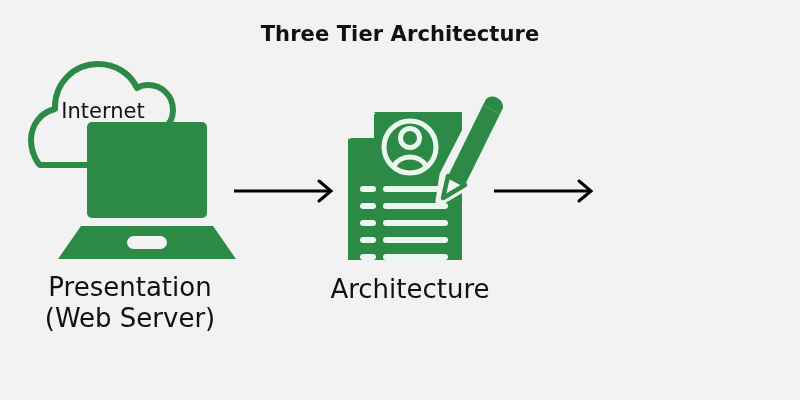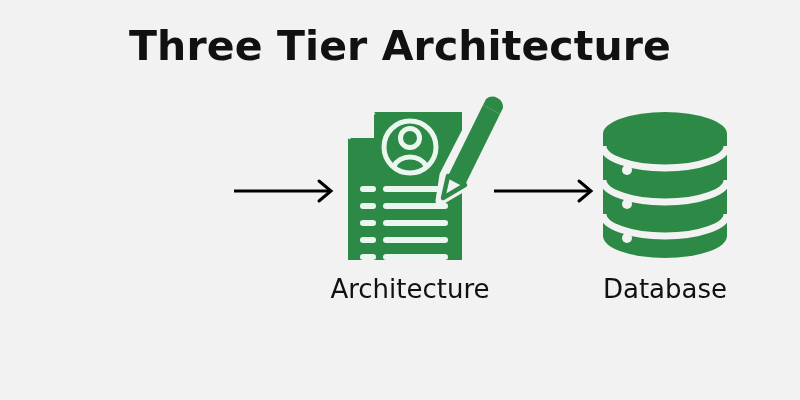--- a/index.html
+++ b/index.html
@@ -19,21 +19,21 @@
     width: 800px;
     height: 400px;
     background: #f2f2f2;
   }
   .diagram-title {
     position: absolute;
     left: 0;
     top: 22px;
     width: 800px;
     text-align: center;
-    font-size: 41px;
+    font-size: 21px;
     font-weight: bold;
     color: #111111;
     letter-spacing: 0.1px;
   }
   .tier {
     position: absolute;
     top: 60px;
     width: 240px;
     height: 280px;
   }
@@ -75,20 +75,45 @@
   .arrow svg { display: block; }
 </style>
 </head>
 <body>
 
 <div id="canvas">
 
   <div class="diagram-title">Three Tier Architecture</div>
 
   <div class="tier tier-presentation">
+    <div class="tier-art">
+      <svg width="240" height="205" viewBox="0 0 240 205" xmlns="http://www.w3.org/2000/svg">
+
+        <path d="M30 105
+                 L130 105
+                 L130 75
+                 C152 75 163 64 163 50
+                 C163 36 152 25 138 25
+                 C134 25 130 26 127 28
+                 C120 13 105 4 88 4
+                 C64 4 45 23 45 47
+                 L45 49
+                 C31 52 21 65 21 80
+                 C21 94 29 105 30 105 Z" fill="none" stroke="#2d8a46" stroke-width="6" stroke-linejoin="round" stroke-linecap="round"></path>
+        <text x="93" y="58" font-family="DejaVu Sans, Liberation Sans, sans-serif" font-size="21" fill="#111111" text-anchor="middle">Internet</text>
+
+        <rect x="77" y="62" width="120" height="96" rx="5" ry="5" fill="#2d8a46"></rect>
+
+        <path d="M71 166 L203 166 L226 199 L48 199 Z" fill="#2d8a46"></path>
+
+        <rect x="117" y="176" width="40" height="13" rx="6.5" ry="6.5" fill="#f2f2f2"></rect>
+      </svg>
+    </div>
+    <div class="tier-label label-presentation">Presentation
+(Web Server)</div>
   </div>
 
   <div class="arrow arrow-1">
     <svg width="110" height="26" viewBox="0 0 110 26" xmlns="http://www.w3.org/2000/svg">
       <line x1="2" y1="13" x2="98" y2="13" stroke="#000000" stroke-width="3"></line>
       <polyline points="87,3 99,13 87,23" fill="none" stroke="#000000" stroke-width="3" stroke-linecap="round" stroke-linejoin="miter"></polyline>
     </svg>
   </div>
 
   <div class="tier tier-application">
@@ -137,33 +162,14 @@
     <div class="tier-label label-application">Architecture</div>
   </div>
 
   <div class="arrow arrow-2">
     <svg width="110" height="26" viewBox="0 0 110 26" xmlns="http://www.w3.org/2000/svg">
       <line x1="2" y1="13" x2="98" y2="13" stroke="#000000" stroke-width="3"></line>
       <polyline points="87,3 99,13 87,23" fill="none" stroke="#000000" stroke-width="3" stroke-linecap="round" stroke-linejoin="miter"></polyline>
     </svg>
   </div>
 
-  <div class="tier tier-database">
-    <div class="tier-art">
-      <svg width="240" height="205" viewBox="0 0 240 205" xmlns="http://www.w3.org/2000/svg">
-
-        <path d="M58 74 L58 176 A62 22 0 0 0 182 176 L182 74 Z" fill="#2d8a46"></path>
-
-        <ellipse cx="120" cy="74" rx="62" ry="22" fill="#2d8a46"></ellipse>
-
-        <path d="M58 86 A62 22 0 0 0 182 86" fill="none" stroke="#f2f2f2" stroke-width="7"></path>
-        <path d="M58 120 A62 22 0 0 0 182 120" fill="none" stroke="#f2f2f2" stroke-width="7"></path>
-        <path d="M58 154 A62 22 0 0 0 182 154" fill="none" stroke="#f2f2f2" stroke-width="7"></path>
-
-        <circle cx="82" cy="110" r="5" fill="#f2f2f2"></circle>
-        <circle cx="82" cy="144" r="5" fill="#f2f2f2"></circle>
-        <circle cx="82" cy="178" r="5" fill="#f2f2f2"></circle>
-      </svg>
-    </div>
-    <div class="tier-label label-database">Database</div>
-  </div>
 
 </div>
 
 </body></html>

